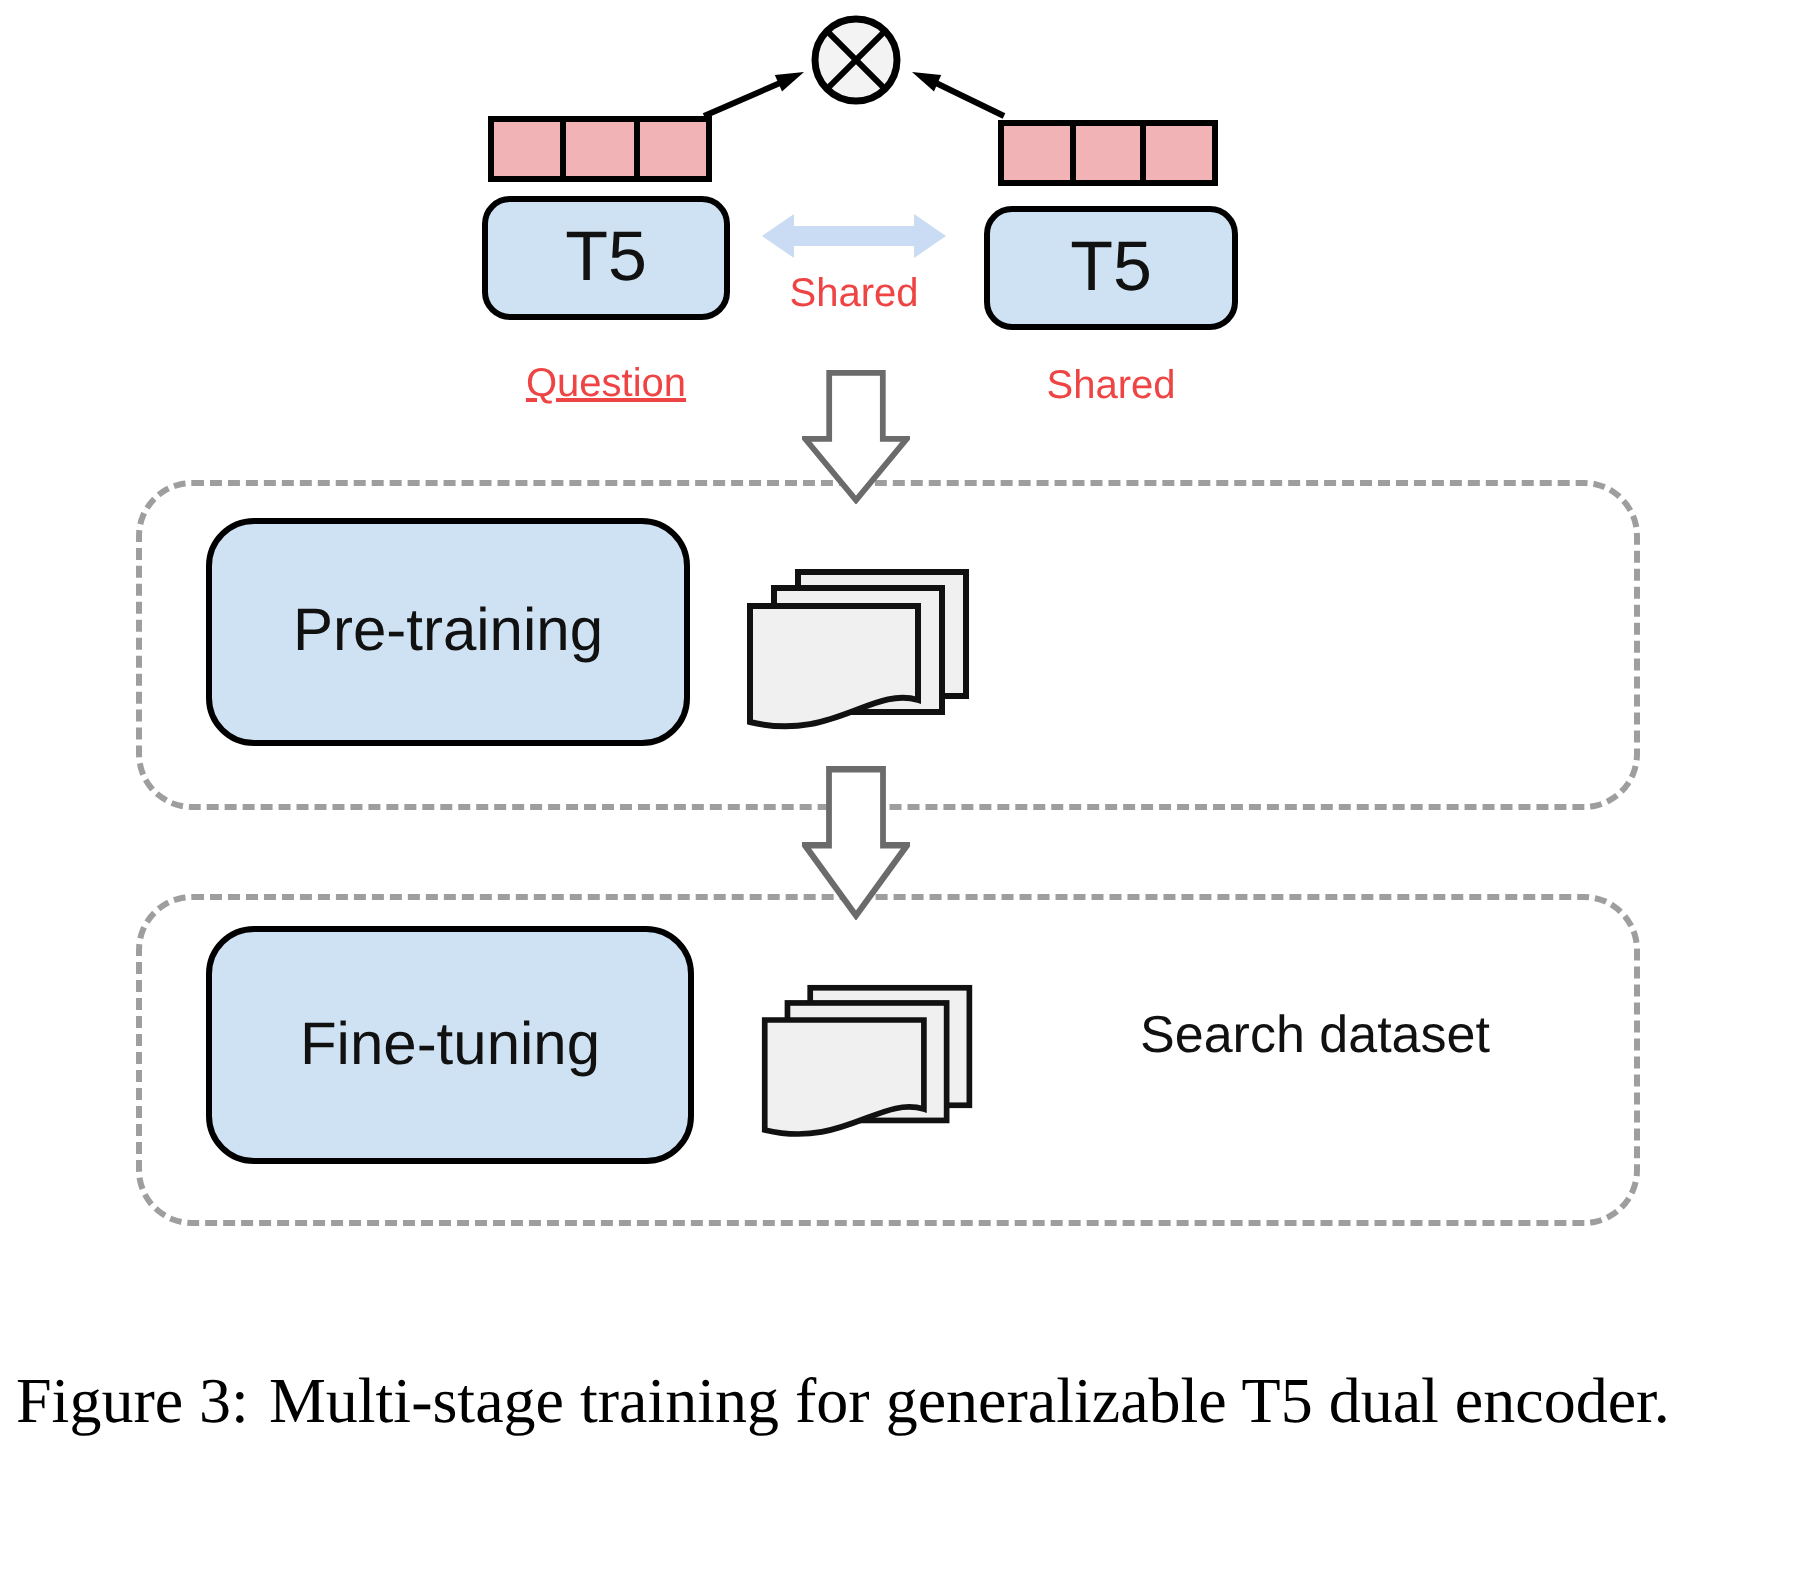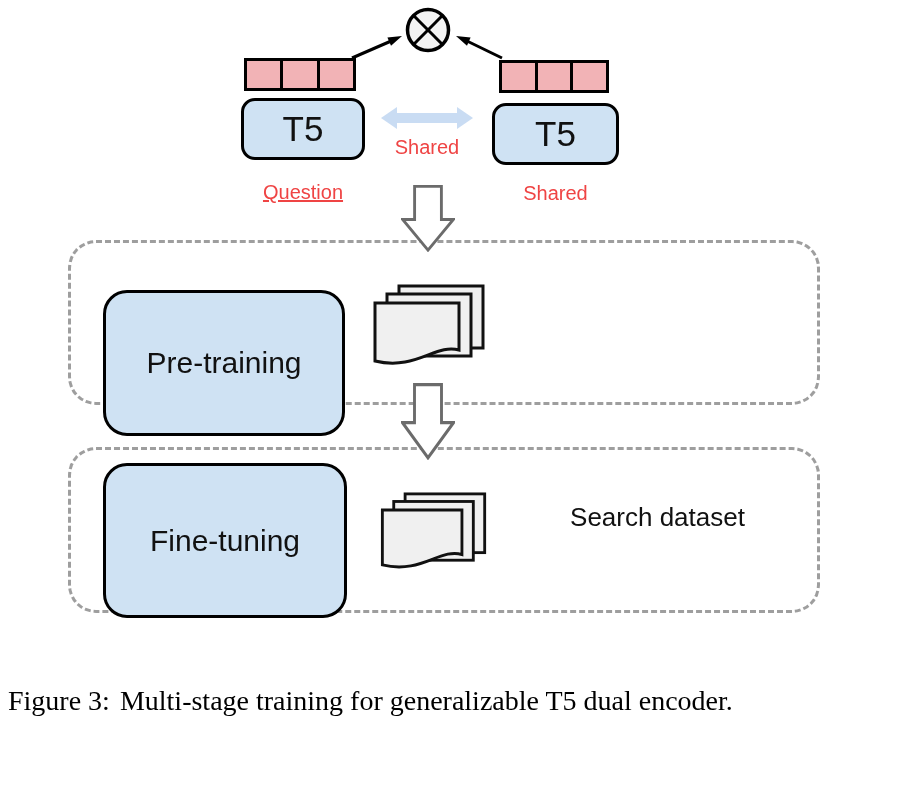--- a/index.html
+++ b/index.html
@@ -69,21 +69,21 @@
 
   .dataset-text {
     font-size: 26px;
     line-height: 35px;
     color: #111;
     text-align: center;
   }
 
   .caption {
     font-family: "Liberation Serif", serif;
-    font-size: 28px;
+    font-size: 32px;
     line-height: 49px;
     color: #000;
   }
   .caption .cap-prefix { margin-right: 10px; }
 </style>
 </head>
 <body>
 
 <div class="canvas">
 
@@ -128,34 +128,34 @@
   </svg>
   <div class="abs small-label" style="left:371px; top:136px; width:112px;">Shared</div>
 
   <div class="abs small-label" style="left:241px; top:181px; width:124px;text-decoration:underline;">Question</div>
   <div class="abs small-label" style="left:492px; top:182px; width:127px;">Shared</div>
 
   <svg class="abs" style="left:401px; top:185px;" width="54" height="67" viewBox="0 0 56 70">
     <path d="M14,1.5 H42 V36 H54.5 L28,68 L1.5,36 H14 Z" fill="#fff" stroke="#6b6b6b" stroke-width="3"></path>
   </svg>
 
-  <div class="abs stage-box" style="left:103px; top:290px; width:242px; height:146px;">
+  <div class="abs stage-box" style="left:103px; top:259px; width:242px; height:114px;">
     <span>Pre-training</span>
   </div>
   <svg class="abs" style="left:372px; top:284px;" width="115" height="95" viewBox="0 0 115 95">
     <rect x="27" y="2" width="84" height="62" fill="#f0f0f0" stroke="#111" stroke-width="3"></rect>
     <rect x="15" y="10" width="84" height="62" fill="#f0f0f0" stroke="#111" stroke-width="3"></rect>
     <path d="M3,19 L87,19 L87,66 C64,59 44,87 3,77 Z" fill="#f0f0f0" stroke="#111" stroke-width="3"></path>
   </svg>
 
   <svg class="abs" style="left:401px; top:383px;" width="54" height="77" viewBox="0 0 56 70" preserveAspectRatio="none">
     <path d="M14,1.5 H42 V36 H54.5 L28,68 L1.5,36 H14 Z" fill="#fff" stroke="#6b6b6b" stroke-width="3"></path>
   </svg>
 
-  <div class="abs stage-box" style="left:103px; top:463px; width:244px; height:155px;">
+  <div class="abs stage-box" style="left:103px; top:463px; width:244px; height:119px;">
     <span>Fine-tuning</span>
   </div>
   <svg class="abs" style="left:378px; top:492px;" width="112" height="90" viewBox="0 0 115 95">
     <rect x="27" y="2" width="84" height="62" fill="#f0f0f0" stroke="#111" stroke-width="3"></rect>
     <rect x="15" y="10" width="84" height="62" fill="#f0f0f0" stroke="#111" stroke-width="3"></rect>
     <path d="M3,19 L87,19 L87,66 C64,59 44,87 3,77 Z" fill="#f0f0f0" stroke="#111" stroke-width="3"></path>
   </svg>
   <div class="abs dataset-text" style="left:505px; top:500px; width:305px;">
     <div>Search dataset</div>
   </div>

